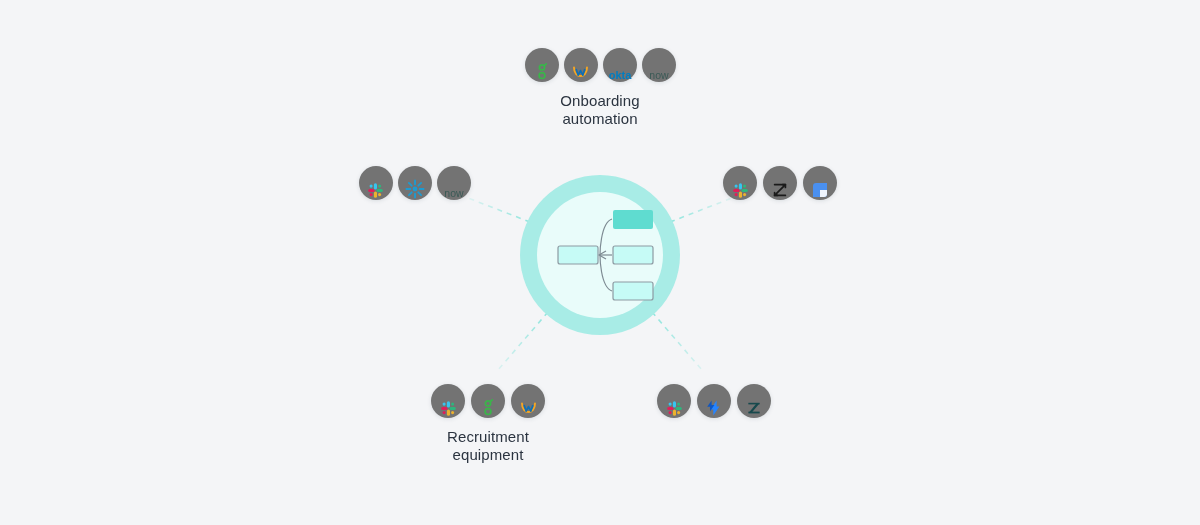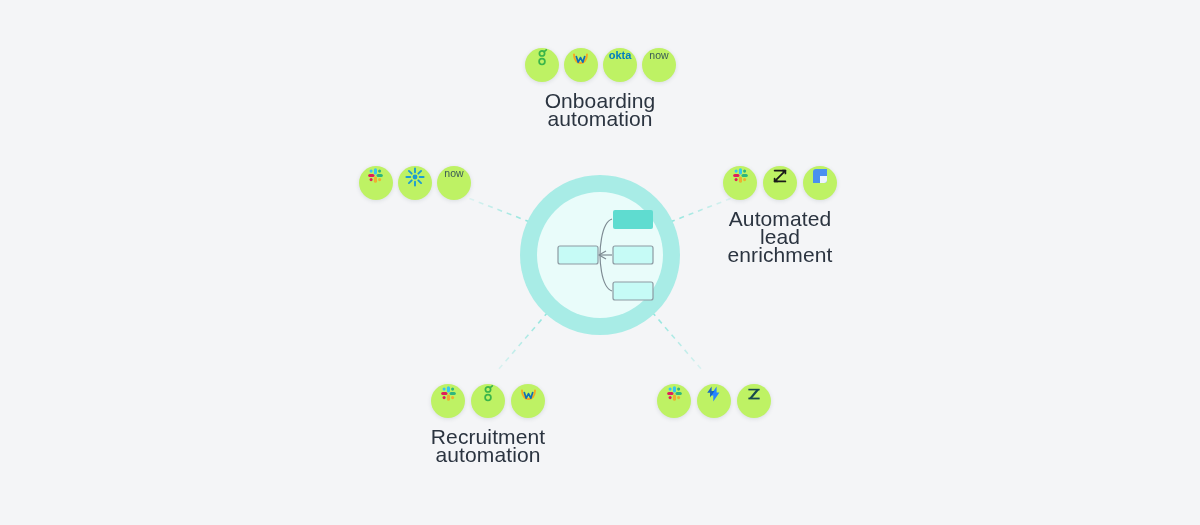--- a/index.html
+++ b/index.html
@@ -72,32 +72,32 @@
     display: flex;
     flex-direction: row;
     align-items: center;
     gap: 4px;
     margin-bottom: 10px;
   }
   .icon-circle {
     width: 34px;
     height: 34px;
     border-radius: 50%;
-    background: #bef264;
+    background: #737373;
     box-shadow: 0 1px 4px rgba(40, 60, 80, 0.13);
     display: flex;
-    align-items: flex-start;
+    align-items: flex-end;
     justify-content: center;
     flex: 0 0 auto;
   }
   .icon-circle svg { display: block; }
 
   .node-label {
     font-family: "Liberation Sans", sans-serif;
-    font-size: 21px;
+    font-size: 15px;
     line-height: 18px;
     color: #2b3440;
     text-align: center;
     white-space: pre-line;
     letter-spacing: 0.1px;
   }
 
   
   .node-onboarding     { left: 512px; top: 48px;  width: 176px; }
   .node-equipment      { left: 352px; top: 166px; width: 125px; }
@@ -260,22 +260,20 @@
           <path d="M4.6 12.6 V15.4 H7.4" fill="none" stroke="#1a1a1a" stroke-width="1.7" stroke-linecap="round" stroke-linejoin="round"></path>
         </svg>
       </span>
       <span class="icon-circle">
         <svg width="20" height="20" viewBox="0 0 20 20">
           <path d="M3 6 A3 3 0 0 1 6 3 H17 V14 A3 3 0 0 1 14 17 H3 Z" fill="#4a90f0"></path>
           <path d="M10 10 H17 V14 A3 3 0 0 1 14 17 H10 Z" fill="#eef4fd"></path>
         </svg>
       </span>
     </div>
-    <div class="node-label">Automated lead
-enrichment</div>
   </div>
 
   <div class="node node-recruitment">
     <div class="icon-row">
       <span class="icon-circle">
         <svg width="19" height="19" viewBox="0 0 19 19">
           <rect x="2.2" y="7.9" width="6.3" height="3.1" rx="1.55" fill="#e01e5a"></rect>
           <rect x="7.9" y="10.5" width="3.1" height="6.3" rx="1.55" fill="#ecb22e"></rect>
           <rect x="10.5" y="7.9" width="6.3" height="3.1" rx="1.55" fill="#2eb67d"></rect>
           <rect x="7.9" y="2.2" width="3.1" height="6.3" rx="1.55" fill="#36c5f0"></rect>
@@ -293,21 +291,21 @@
         </svg>
       </span>
       <span class="icon-circle">
         <svg width="21" height="21" viewBox="0 0 21 21">
           <path d="M4 6.5 C4 12, 7.2 15, 10.5 15 C13.8 15, 17 12, 17 6.5" fill="none" stroke="#f5a623" stroke-width="1.9" stroke-linecap="round"></path>
           <path d="M6.3 8.6 L8.2 14.2 L10.5 9.6 L12.8 14.2 L14.7 8.6" fill="none" stroke="#0f6fb5" stroke-width="1.7" stroke-linecap="round" stroke-linejoin="round"></path>
         </svg>
       </span>
     </div>
     <div class="node-label">Recruitment
-automation</div>
+equipment</div>
   </div>
 
   <div class="node node-incident">
     <div class="icon-row">
       <span class="icon-circle">
         <svg width="19" height="19" viewBox="0 0 19 19">
           <rect x="2.2" y="7.9" width="6.3" height="3.1" rx="1.55" fill="#e01e5a"></rect>
           <rect x="7.9" y="10.5" width="3.1" height="6.3" rx="1.55" fill="#ecb22e"></rect>
           <rect x="10.5" y="7.9" width="6.3" height="3.1" rx="1.55" fill="#2eb67d"></rect>
           <rect x="7.9" y="2.2" width="3.1" height="6.3" rx="1.55" fill="#36c5f0"></rect>

